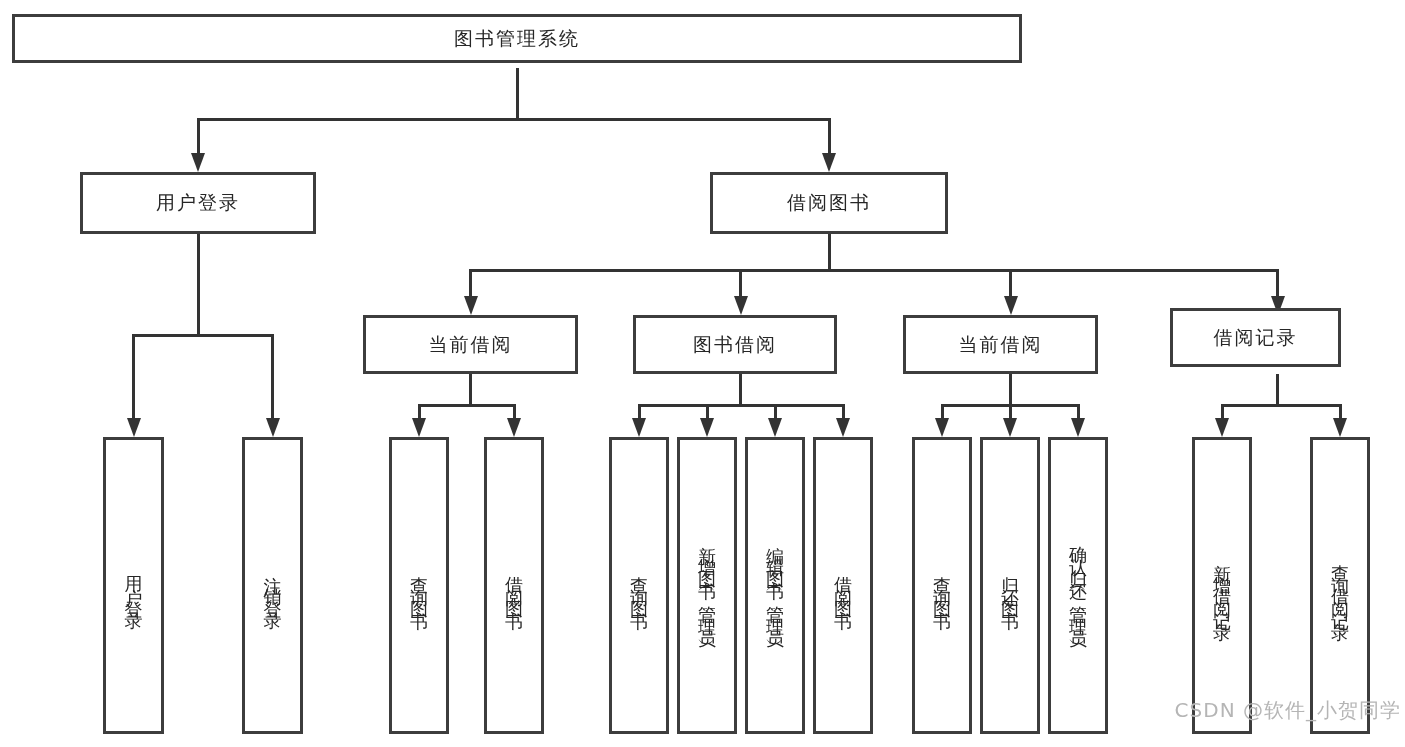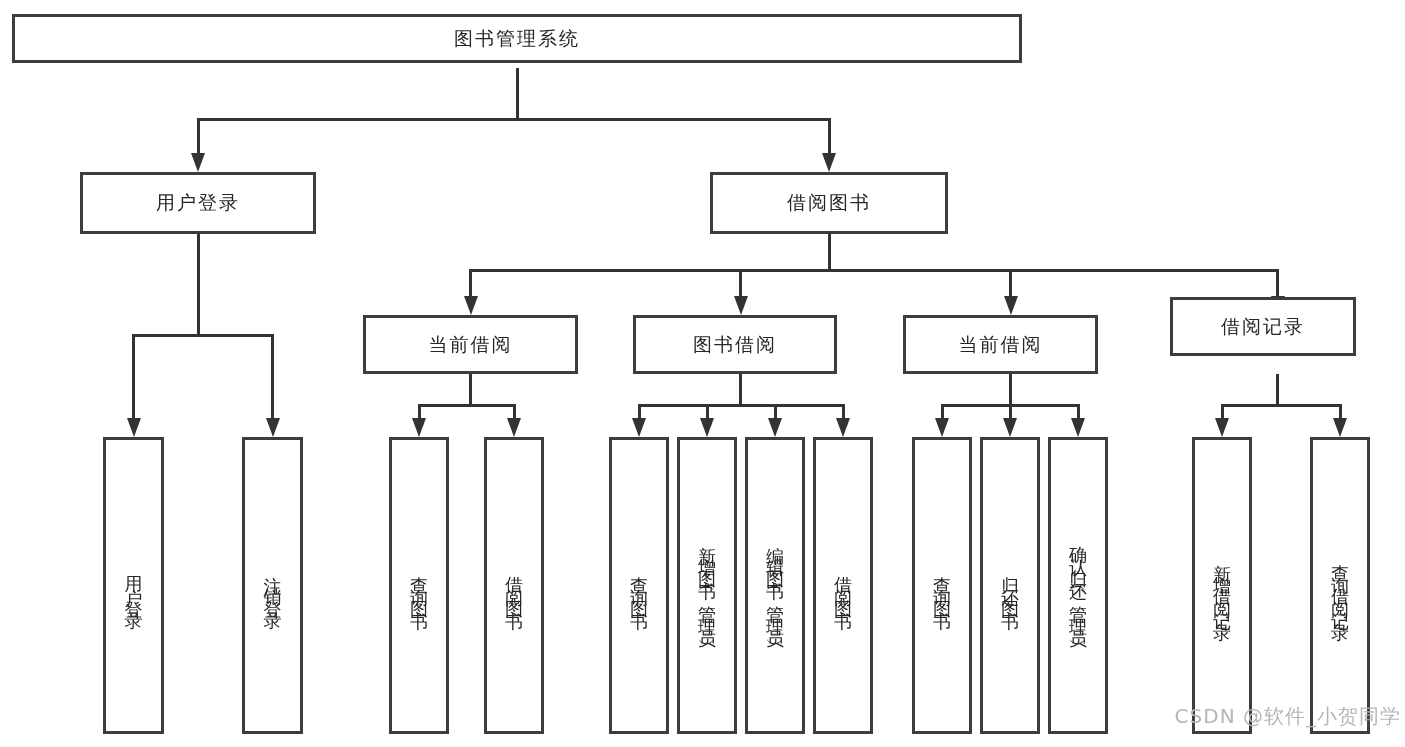--- a/index.html
+++ b/index.html
@@ -41,42 +41,42 @@
   .hl{ position:absolute; height:3px; background:var(--line); z-index:1; }
   .arrow{
     position:absolute; width:0; height:0; z-index:1;
     border-left:7px solid transparent;
     border-right:7px solid transparent;
     border-top:19px solid var(--line);
   }
   .watermark{
     position:absolute;
     right:4px;
-    bottom:17px;
+    bottom:23px;
     font-size:20px;
     color:var(--watermark);
     letter-spacing:1px;
     z-index:5;
     white-space:nowrap;
   }
 </style>
 </head>
 <body>
 
 <div class="canvas" id="canvas">
 
   <div class="box lvl" style="left:12px;top:14px;width:1010px;height:49px">图书管理系统</div>
 
   <div class="box lvl" style="left:80px;top:172px;width:236px;height:62px">用户登录</div>
   <div class="box lvl" style="left:710px;top:172px;width:238px;height:62px">借阅图书</div>
 
   <div class="box lvl" style="left:363px;top:315px;width:215px;height:59px">当前借阅</div>
   <div class="box lvl" style="left:633px;top:315px;width:204px;height:59px">图书借阅</div>
   <div class="box lvl" style="left:903px;top:315px;width:195px;height:59px">当前借阅</div>
-  <div class="box lvl" style="left:1170px;top:297px;width:186px;height:59px">借阅记录</div>
+  <div class="box lvl" style="left:1170px;top:308px;width:171px;height:59px">借阅记录</div>
 
   <div class="box vbox" style="left:103px;top:437px;width:61px;height:297px">用户登录</div>
   <div class="box vbox" style="left:242px;top:437px;width:61px;height:297px">注销登录</div>
   <div class="box vbox" style="left:389px;top:437px;width:60px;height:297px">查询图书</div>
   <div class="box vbox" style="left:484px;top:437px;width:60px;height:297px">借阅图书</div>
   <div class="box vbox" style="left:609px;top:437px;width:60px;height:297px">查询图书</div>
   <div class="box vbox" style="left:677px;top:437px;width:60px;height:297px">新增图书（管理员）</div>
   <div class="box vbox" style="left:745px;top:437px;width:60px;height:297px">编辑图书（管理员）</div>
   <div class="box vbox" style="left:813px;top:437px;width:60px;height:297px">借阅图书</div>
   <div class="box vbox" style="left:912px;top:437px;width:60px;height:297px">查询图书</div>

